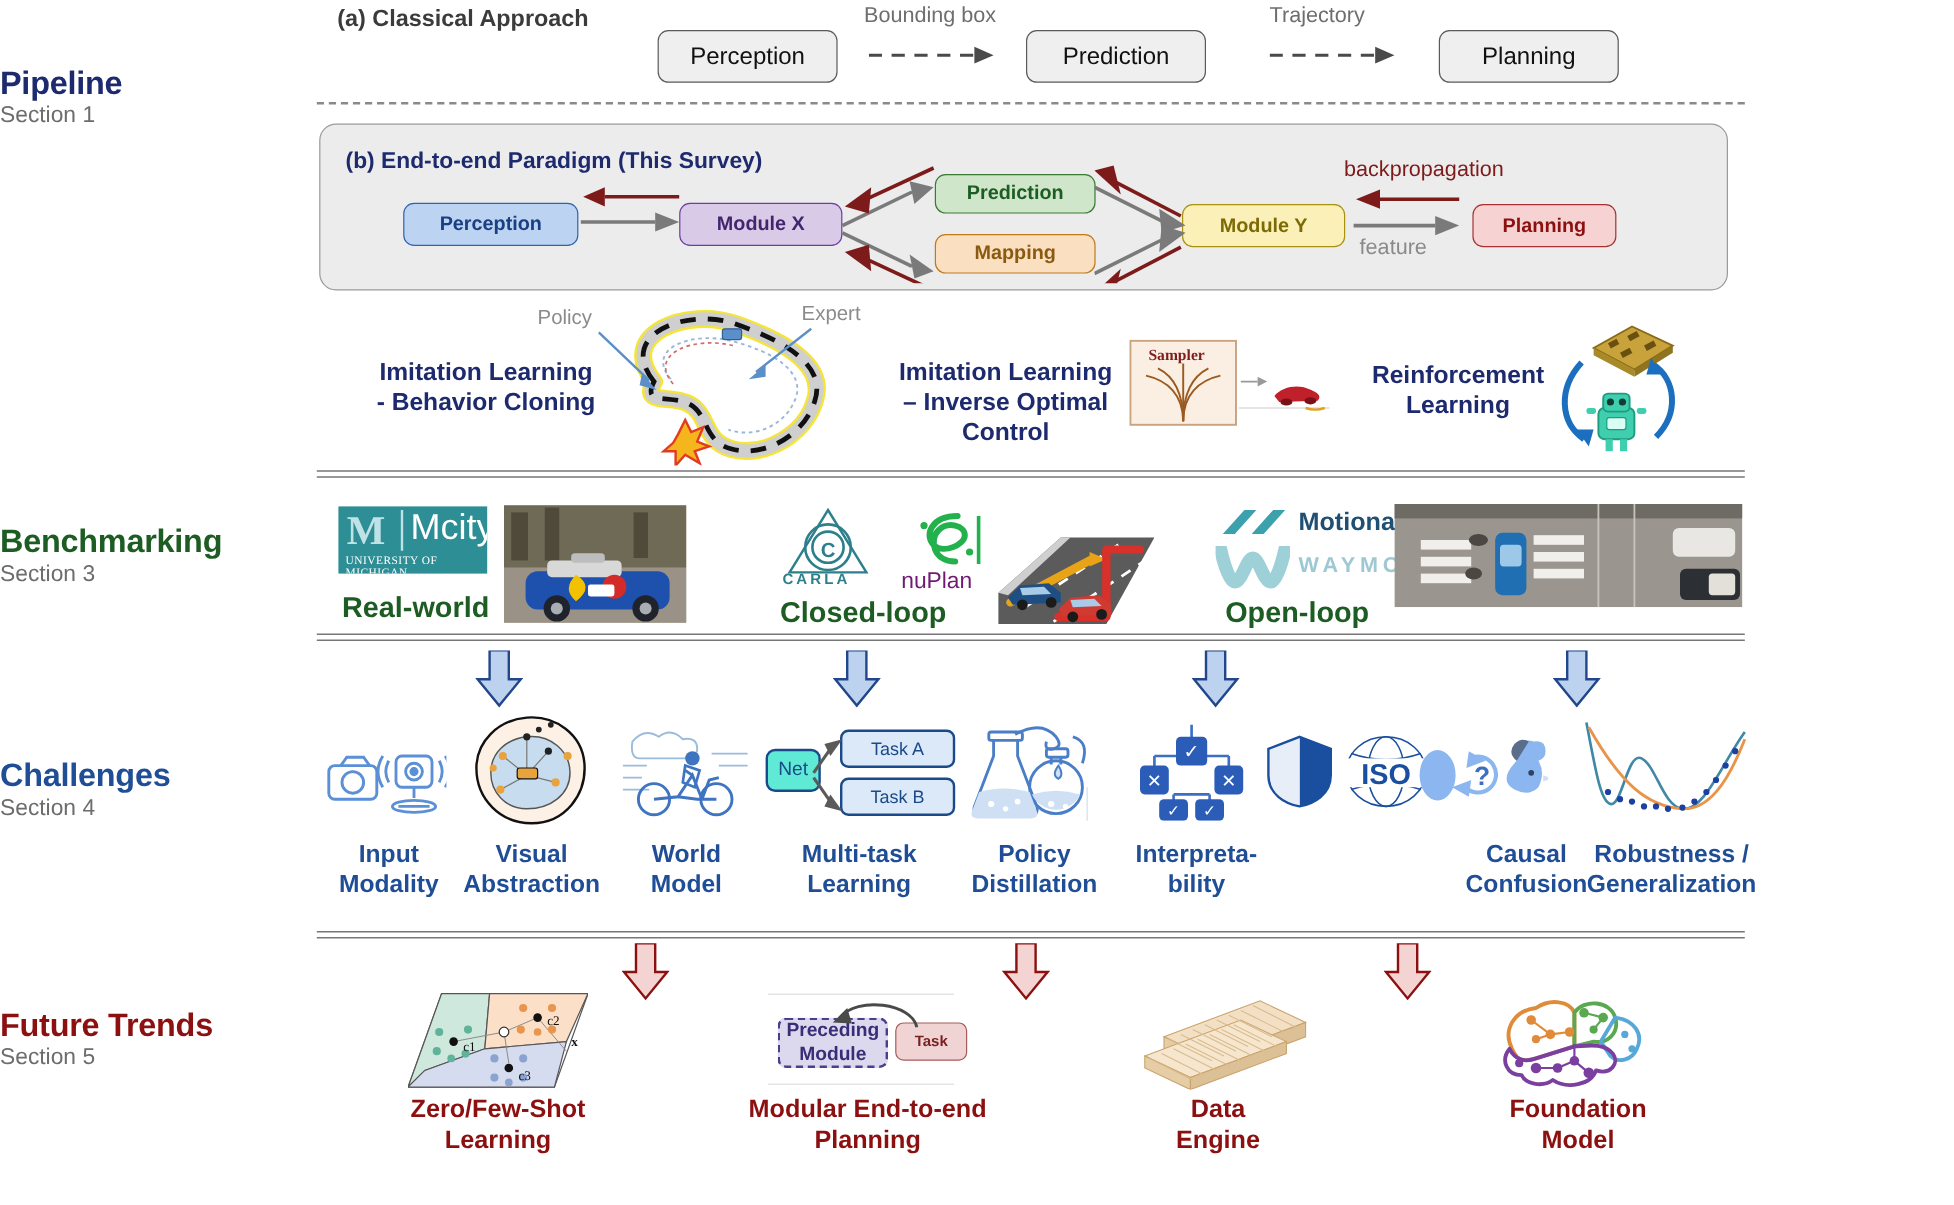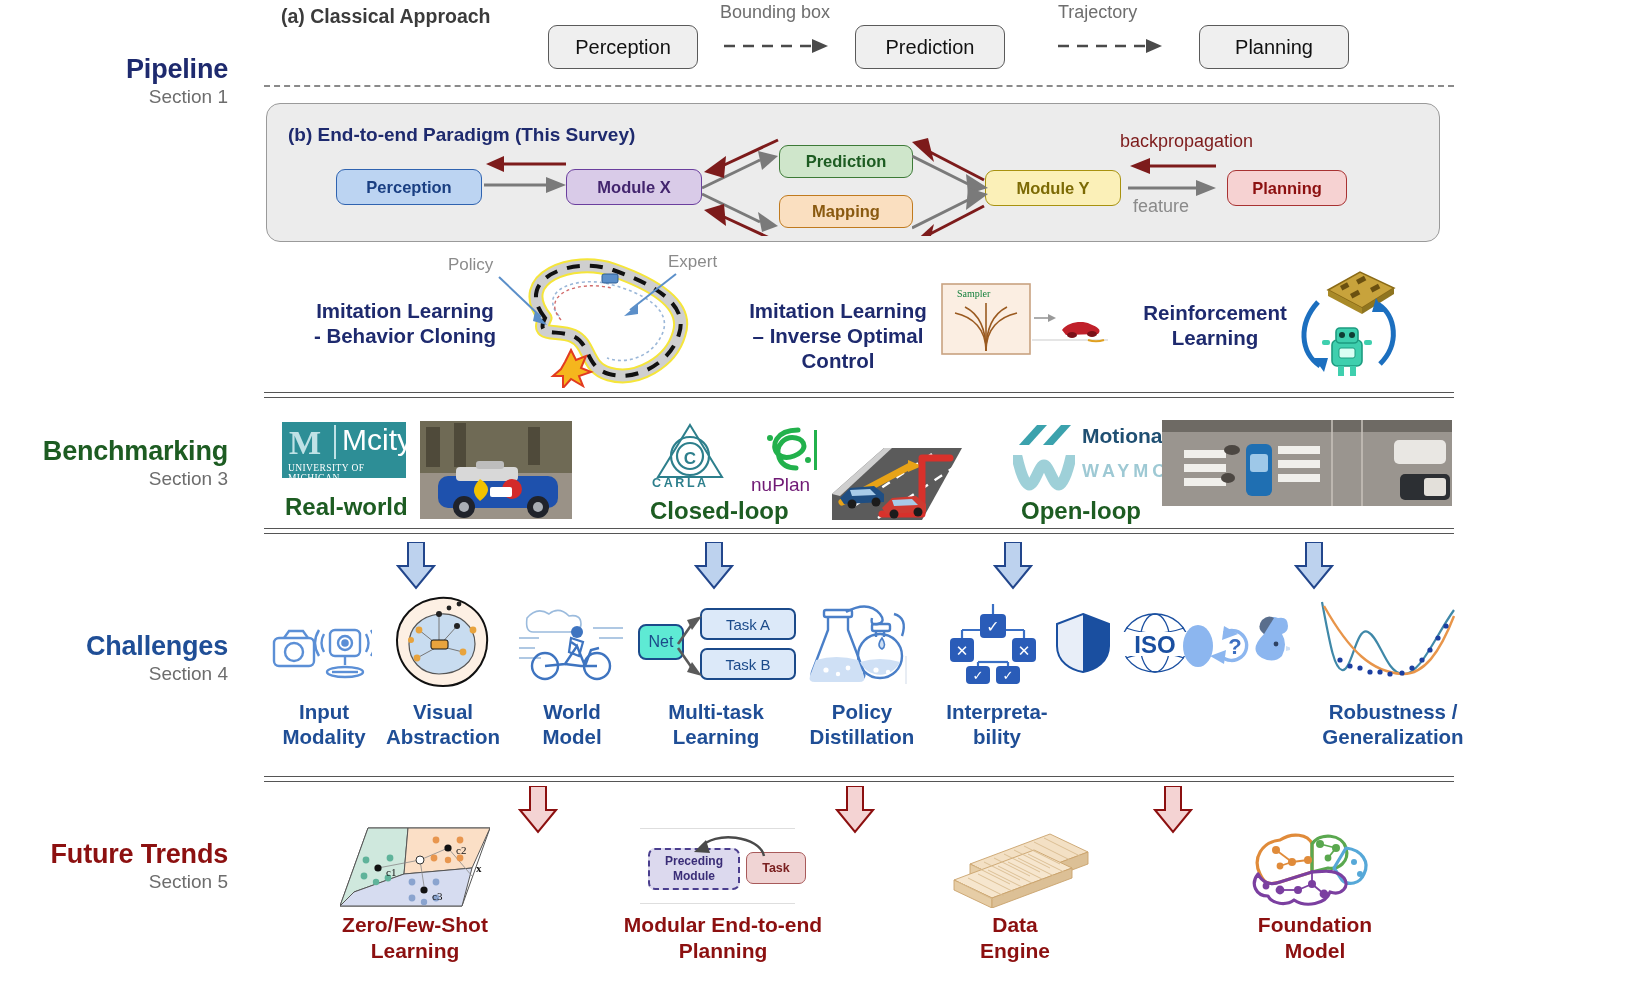--- a/index.html
+++ b/index.html
@@ -4,21 +4,21 @@
 <style>
   html,body{margin:0;padding:0;background:#ffffff;}
   body{font-family:"Liberation Sans", sans-serif;-webkit-font-smoothing:antialiased;}
   #page{position:relative;width:1628px;height:1004px;background:#fff;overflow:hidden;}
 
   
   .abs{position:absolute;}
   .ctr{display:flex;align-items:center;justify-content:center;text-align:center;}
 
   
-  .row-label{position:absolute;text-align:right;}
+  .row-label{position:absolute;}
   .row-label .t{font-weight:bold;font-size:27px;line-height:1.05;letter-spacing:-.2px;}
   .row-label .s{font-size:19px;color:#6d6d6d;margin-top:3px;}
   .navy{color:#1e2a6e;}
   .green{color:#1d5c22;}
   .blue{color:#1f4e96;}
   .dred{color:#8c1010;}
 
   
   .dbl-rule{position:absolute;height:4px;border-top:1.5px solid #555;border-bottom:1.5px solid #555;}
 
@@ -210,21 +210,21 @@
   <svg class="abs" style="left:941px;top:283px;" width="90" height="72">
     <rect x="1" y="1" width="88" height="70" fill="#fbeee2" stroke="#c9a280" stroke-width="1.6"></rect>
     <g stroke="#9a5a20" fill="none" stroke-width="1.6">
       <path d="M45 68 L45 20"></path>
       <path d="M45 68 C45 42 36 30 24 24"></path>
       <path d="M45 68 C45 42 54 30 66 24"></path>
       <path d="M45 68 C45 46 32 34 14 30"></path>
       <path d="M45 68 C45 46 58 34 76 30"></path>
     </g>
   </svg>
-  <div class="abs" style="left:957px;top:288px;font-size:10px;color:#15803d;font-family:'Liberation Serif',serif;">Sampler</div>
+  <div class="abs" style="left:957px;top:288px;font-size:13px;color:#7f1d1d;font-family:'Liberation Serif',serif;font-weight:bold;">Sampler</div>
   <svg class="abs" style="left:1032px;top:300px;" width="78" height="48">
     <line x1="0" y1="40" x2="76" y2="40" stroke="#ddd" stroke-width="1.4"></line>
     <line x1="2" y1="18" x2="16" y2="18" stroke="#999" stroke-width="1.6"></line>
       <polygon points="16,14 24,18 16,22" fill="#999"></polygon>
     <path d="M30 30 C36 22 50 20 58 24 C66 27 70 30 66 34 L34 35 Z" fill="#c0202a"></path>
     <ellipse cx="40" cy="35" rx="5" ry="3" fill="#7a1018"></ellipse>
       <ellipse cx="60" cy="34" rx="5" ry="3" fill="#7a1018"></ellipse>
     <path d="M56 40 C62 42 66 42 72 40" stroke="#e0a020" stroke-width="2" fill="none"></path>
   </svg>
 
@@ -585,20 +585,23 @@
   </div>
   <div class="c-title" style="left:636px;top:700px;">
     <span>Multi-task</span><br><span>Learning</span>
   </div>
   <div class="c-title" style="left:782px;top:700px;">
     <span>Policy</span><br><span>Distillation</span>
   </div>
   <div class="c-title" style="left:917px;top:700px;">
     <span>Interpreta-</span><br><span>bility</span>
   </div>
+  <div class="c-title" style="left:1192px;top:700px;">
+    <span>Causal</span><br><span>Confusion</span>
+  </div>
   <div class="c-title" style="left:1308px;top:700px;width:170px;">
     <span>Robustness /</span><br><span>Generalization</span>
   </div>
 
   <svg class="abs" style="left:518px;top:786px;" width="40" height="48">
     <polygon points="12,0 28,0 28,24 38,24 20,46 2,24 12,24" fill="#f4d3d3" stroke="#8c1010" stroke-width="2"></polygon>
   </svg>
   <svg class="abs" style="left:835px;top:786px;" width="40" height="48">
     <polygon points="12,0 28,0 28,24 38,24 20,46 2,24 12,24" fill="#f4d3d3" stroke="#8c1010" stroke-width="2"></polygon>
   </svg>
@@ -648,21 +651,21 @@
     <text x="116" y="30" font-size="11" fill="#111" font-family="Liberation Serif, serif">c2</text>
     <text x="92" y="76" font-size="11" fill="#111" font-family="Liberation Serif, serif">c3</text>
     <text x="136" y="48" font-size="11" font-weight="bold" fill="#111" font-family="Liberation Serif, serif">x</text>
   </svg>
   <div class="f-title" style="left:300px;top:912px;">
     <span>Zero/Few-Shot</span><br><span>Learning</span>
   </div>
 
   <div class="abs" style="left:640px;top:828px;width:155px;height:74px;border-top:1.4px solid #dedede;border-bottom:1.4px solid #dedede;"></div>
   <div class="abs" style="left:648px;top:848px;width:88px;height:38px;background:#dcd9ee;border:2px dashed #4a3e8e;border-radius:7px;">
-    <div class="ctr" style="width:100%;height:100%;font-size:12px;font-weight:bold;color:#3a2d77;line-height:1.25;">Preceding<br>Module</div>
+    <div class="ctr" style="width:100%;height:100%;font-size:16px;font-weight:bold;color:#3a2d77;line-height:1.25;">Preceding<br>Module</div>
   </div>
   <div class="abs" style="left:746px;top:852px;width:58px;height:30px;background:#f0d4d4;border:1.8px solid #a85a5a;border-radius:7px;">
     <div class="ctr" style="width:100%;height:100%;font-size:12.5px;font-weight:bold;color:#7a2020;">Task</div>
   </div>
   <svg class="abs" style="left:690px;top:832px;" width="80" height="28">
     <path d="M74 24 C70 4 24 -2 10 16" fill="none" stroke="#4a4a4a" stroke-width="2.4"></path>
     <polygon points="16,8 4,20 20,21" fill="#4a4a4a"></polygon>
   </svg>
   <div class="f-title" style="left:608px;top:912px;width:230px;">
     <span>Modular End-to-end</span><br><span>Planning</span>

